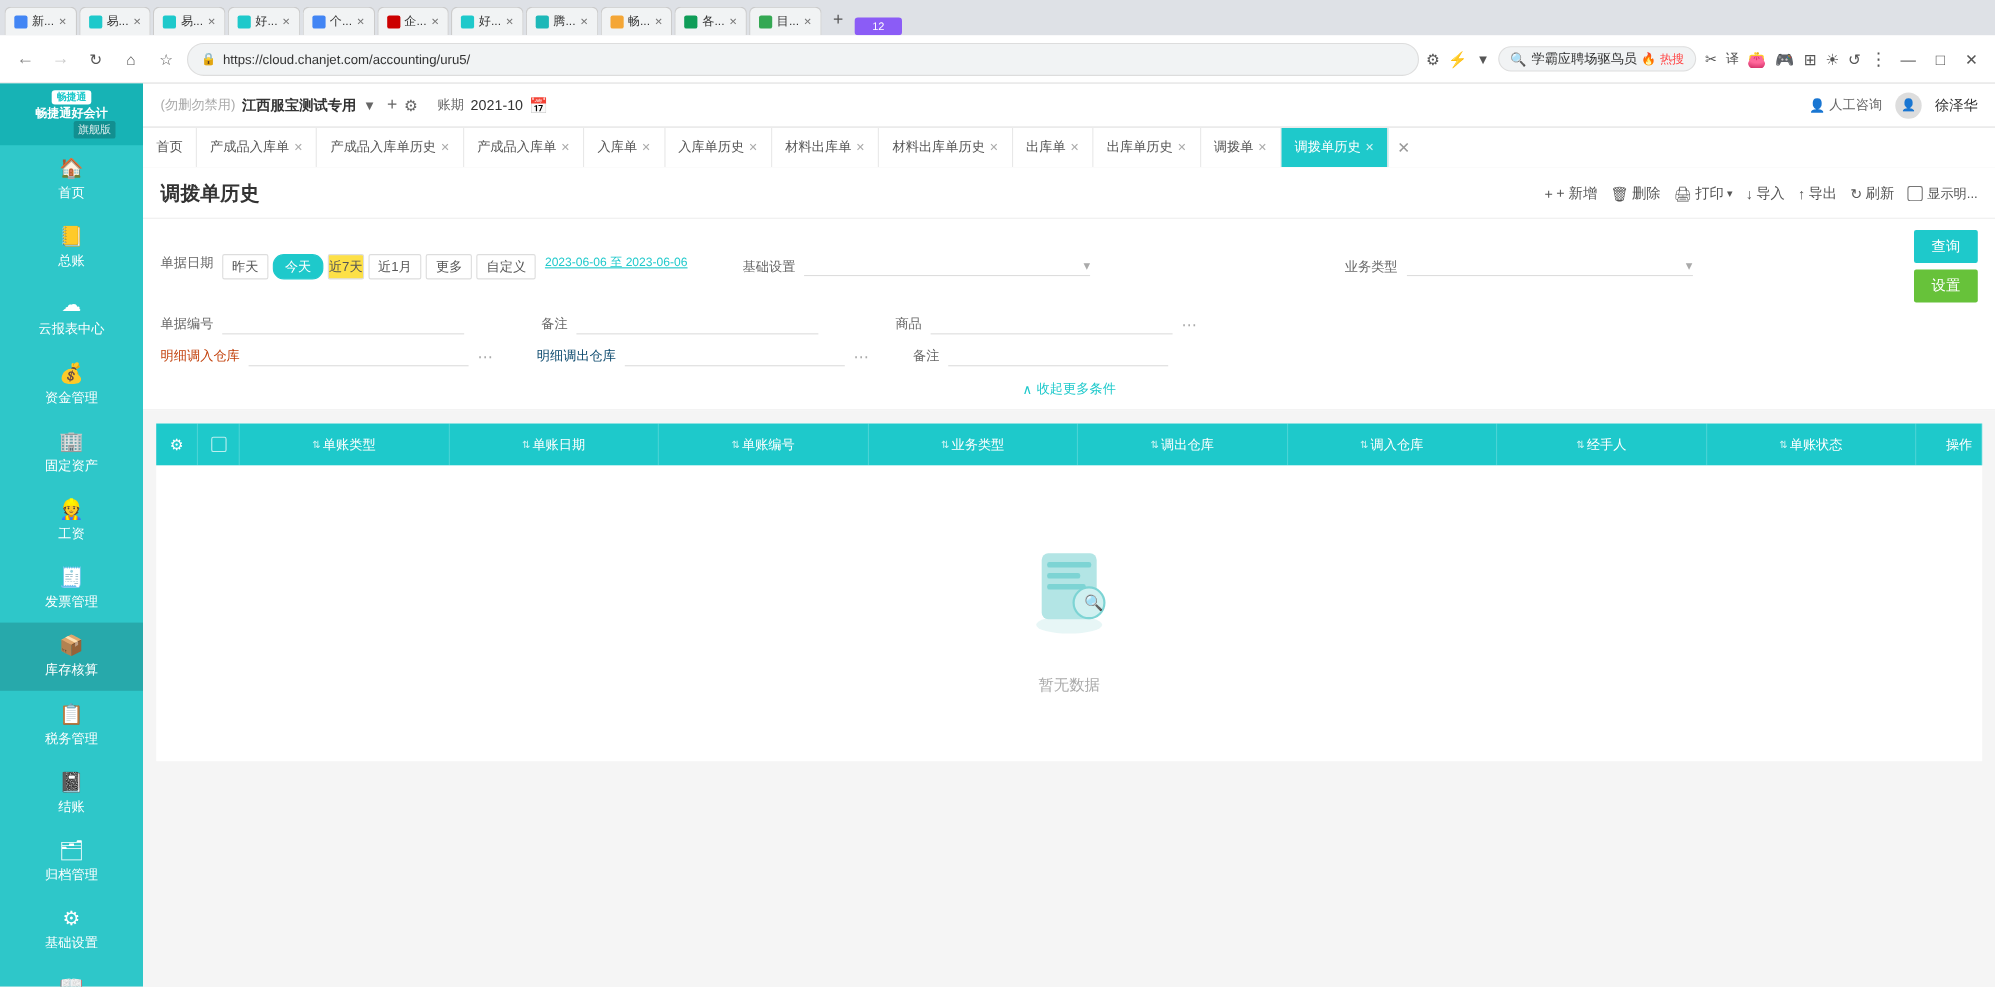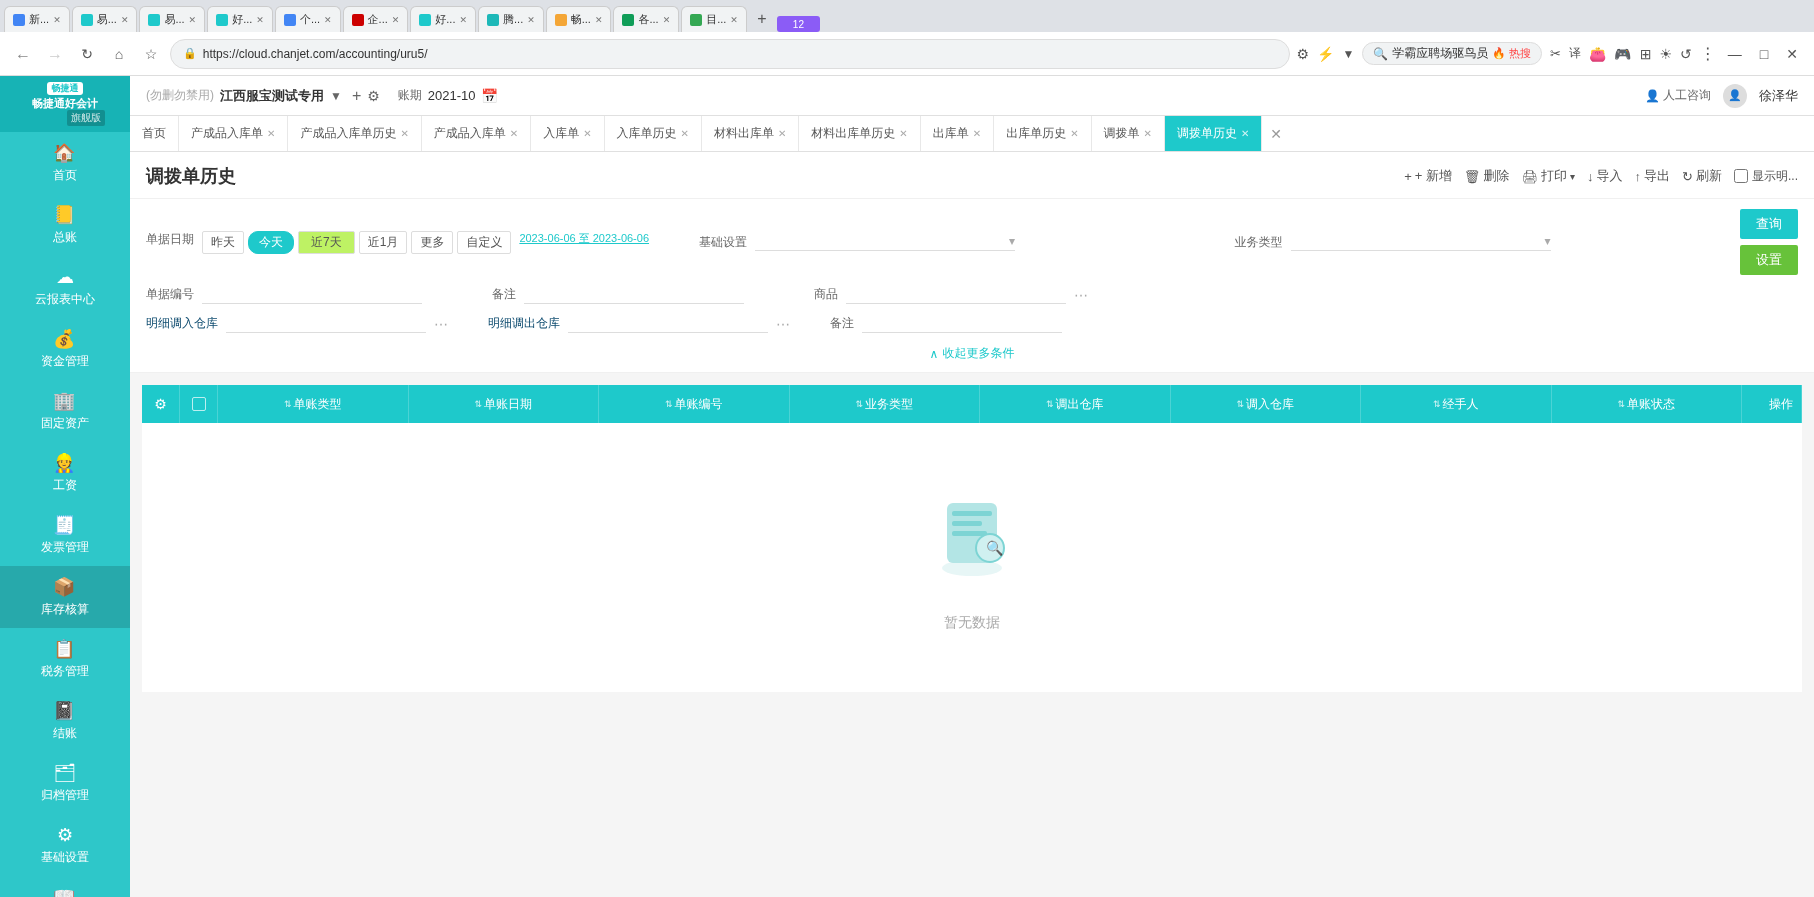--- a/index.html
+++ b/index.html
@@ -308,21 +308,21 @@
       </div>
 
       <div style="background:#fff;padding:10px 16px;border-top:1px solid #f0f0f0;border-bottom:1px solid #f0f0f0;">
 
         <div style="display:flex;align-items:center;gap:20px;margin-bottom:10px;">
           <div style="display:flex;align-items:flex-start;gap:8px;">
             <span style="color:#666;font-size:12px;white-space:nowrap;">单据日期</span>
             <div style="display:flex;align-items:center;gap:4px;">
               <button style="padding:2px 8px;border:1px solid #ddd;border-radius:2px;cursor:pointer;font-size:12px;color:#555;background:#fff;">昨天</button>
               <button style="padding:2px 10px;border:1px solid #1ec9cb;border-radius:10px;cursor:pointer;font-size:12px;color:#fff;background:#1ec9cb;">今天</button>
-              <button style="padding:2px 12px;border:1px solid #ddd;border-radius:2px;cursor:pointer;font-size:12px;color:#555;background:#bef264;">近7天</button>
+              <button style="padding:2px 0;border:1px solid #ddd;border-radius:2px;cursor:pointer;font-size:12px;color:#555;background:#fde047;">近7天</button>
               <button style="padding:2px 8px;border:1px solid #ddd;border-radius:2px;cursor:pointer;font-size:12px;color:#555;background:#fff;">近1月</button>
               <button style="padding:2px 8px;border:1px solid #ddd;border-radius:2px;cursor:pointer;font-size:12px;color:#555;background:#fff;">更多</button>
               <button style="padding:2px 8px;border:1px solid #ddd;border-radius:2px;cursor:pointer;font-size:12px;color:#555;background:#fff;">自定义</button>
             </div>
             <span style="color:#1ec9cb;font-size:11px;text-decoration:underline;">2023-06-06 至 2023-06-06</span>
           </div>
           <div style="flex:1;display:flex;align-items:center;gap:8px;">
             <span style="color:#666;font-size:12px;white-space:nowrap;margin-left:30px;">基础设置</span>
             <div style="display:flex;align-items:center;border-bottom:1px solid #ddd;width:260px;cursor:pointer;padding-bottom:2px;">
               <input type="text" style="border: none; outline: none; flex: 1 1 0%; font-size: 12px; cursor: pointer;" readonly="">
@@ -353,21 +353,21 @@
           </div>
           <div style="display:flex;align-items:center;gap:8px;margin-left:50px;">
             <span style="color:#666;font-size:12px;white-space:nowrap;">商品</span>
             <input type="text" style="border-top: none; border-right: none; border-left: none; border-image: initial; border-bottom: 1px solid rgb(221, 221, 221); outline: none; font-size: 12px; width: 220px; padding: 2px 4px;">
             <span style="color:#aaa;font-size:14px;cursor:pointer;">⋯</span>
           </div>
         </div>
 
         <div style="display:flex;align-items:center;gap:20px;margin-bottom:6px;">
           <div style="display:flex;align-items:center;gap:8px;">
-            <span style="color:#0c4a6e;font-size:12px;white-space:nowrap;">明细调入仓库</span>
+            <span style="color:#c2410c;font-size:12px;white-space:nowrap;">明细调入仓库</span>
             <input type="text" style="border-top: none; border-right: none; border-left: none; border-image: initial; border-bottom: 1px solid rgb(221, 221, 221); outline: none; font-size: 12px; width: 200px; padding: 2px 4px;">
             <span style="color:#aaa;font-size:14px;cursor:pointer;">⋯</span>
           </div>
           <div style="display:flex;align-items:center;gap:8px;margin-left:20px;">
             <span style="color:#0c4a6e;font-size:12px;white-space:nowrap;">明细调出仓库</span>
             <input type="text" style="border-top: none; border-right: none; border-left: none; border-image: initial; border-bottom: 1px solid rgb(221, 221, 221); outline: none; font-size: 12px; width: 200px; padding: 2px 4px;">
             <span style="color:#aaa;font-size:14px;cursor:pointer;">⋯</span>
           </div>
           <div style="display:flex;align-items:center;gap:8px;margin-left:20px;">
             <span style="color:#666;font-size:12px;white-space:nowrap;">备注</span>

